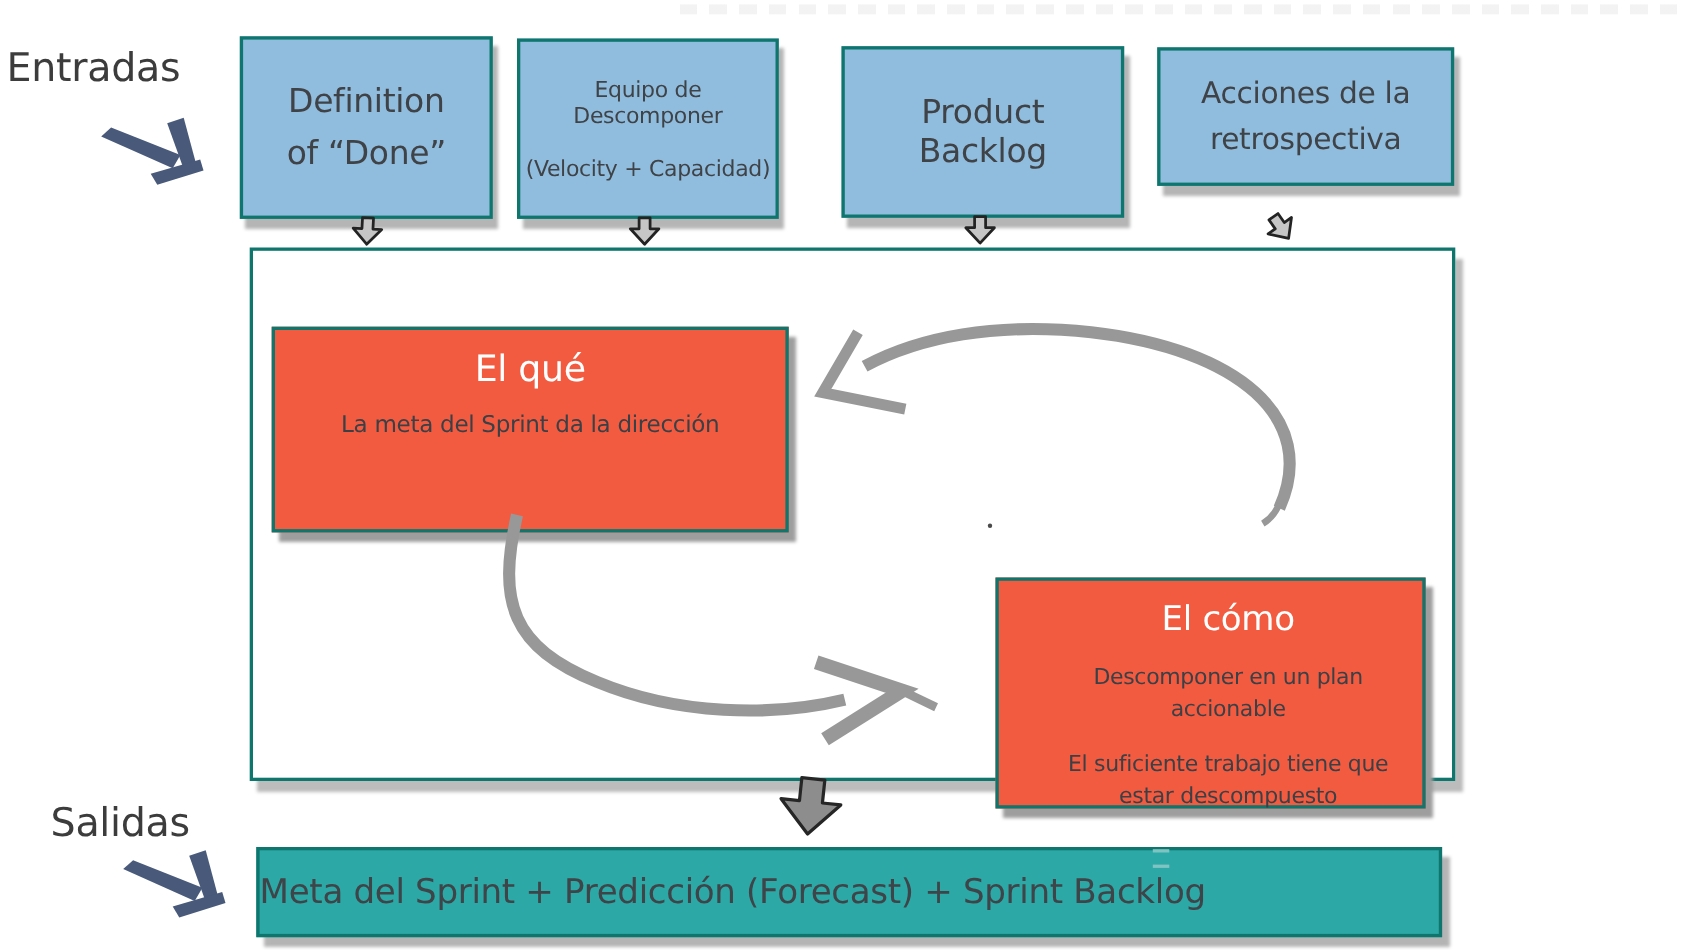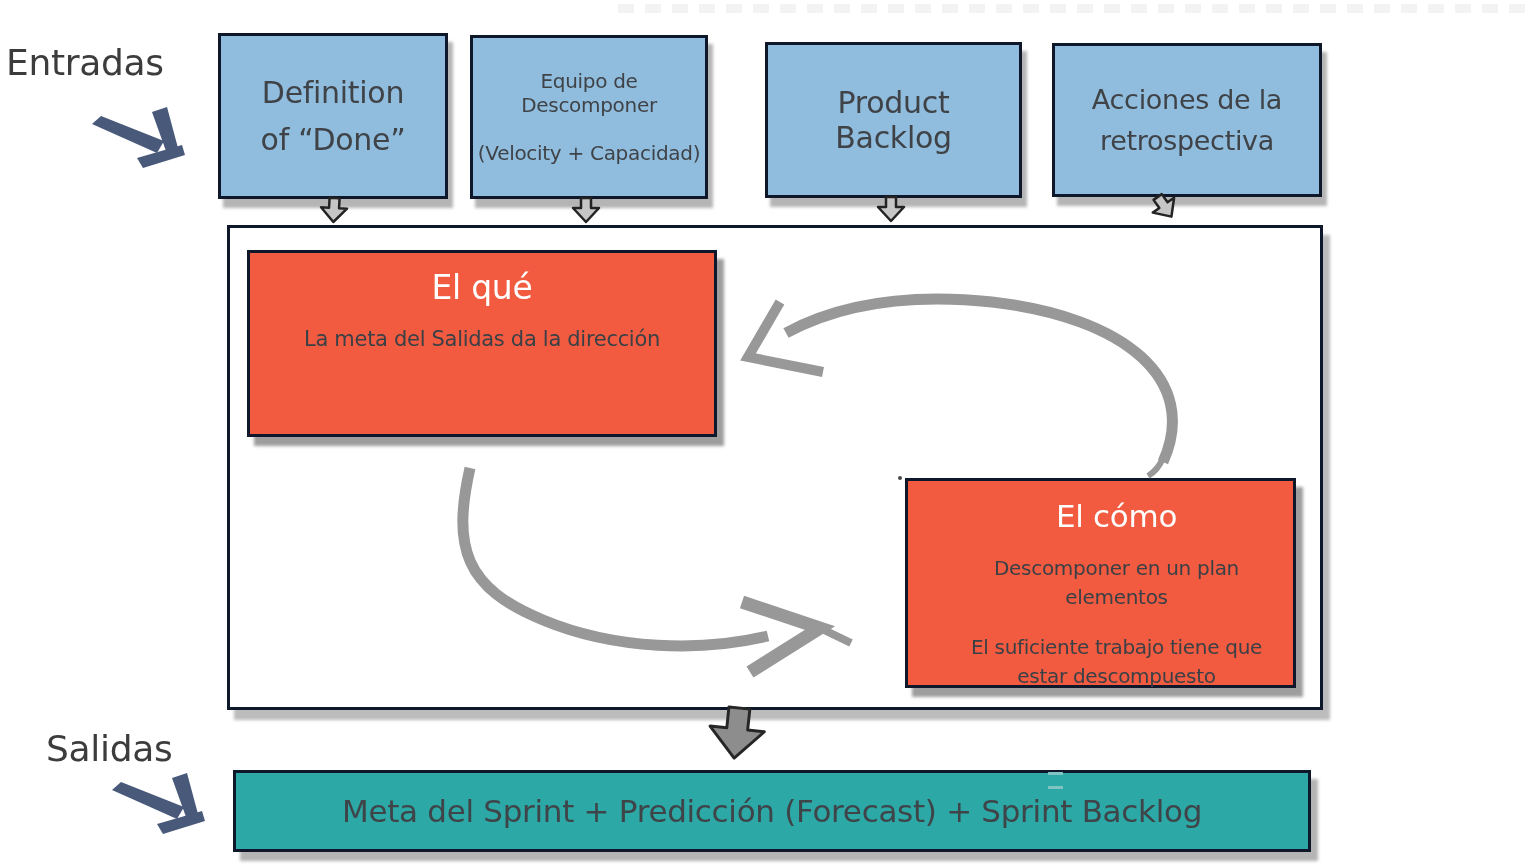--- a/index.html
+++ b/index.html
@@ -1,49 +1,49 @@
 <!DOCTYPE html>
 <html><head>
 <meta charset="utf-8">
 <style>
   html,body{margin:0;padding:0;background:#ffffff;}
   #stage{position:relative;width:1536px;height:864px;background:#ffffff;overflow:hidden;
          font-family:"DejaVu Sans","Liberation Sans",sans-serif;letter-spacing:-0.3px;}
 
   
-  .box{position:absolute;box-sizing:border-box;border:3px solid #0f172a;}
+  .box{position:absolute;box-sizing:border-box;border:3px solid #0f766e;}
 
   
   .inputbox{background:#90bdde;box-shadow:5px 9px 3px #b5b5b5;color:#3f4347;
             display:flex;flex-direction:column;align-items:center;justify-content:center;text-align:center;}
   #in1{left:218px;top:33px;width:230px;height:166px;font-size:30px;gap:12px;}
   #in2{left:470px;top:35px;width:238px;height:164px;font-size:20px;gap:24px;}
   #in3{left:765px;top:42px;width:257px;height:156px;font-size:30px;}
-  #in4{left:1052px;top:43px;width:270px;height:154px;font-size:27px;gap:10px;}
+  #in4{left:1052px;top:43px;width:270px;height:126px;font-size:27px;gap:10px;}
 
   
   #container{left:227px;top:225px;width:1096px;height:485px;background:#ffffff;
              box-shadow:7px 10px 3px #bcbcbc;}
 
   
-  .procbox{background:#f25b40;box-shadow:7px 9px 3px #9e9e9e;color:#3a4046;text-align:center;}
+  .procbox{background:#f25b40;box-shadow:7px 9px 3px #9e9e9e;color:#3a4046;text-align:center;margin-top:47px;}
   #what{left:247px;top:250px;width:470px;height:187px;}
   #how{left:905px;top:478px;width:391px;height:210px;padding-left:32px;}
   .proc-title{color:#ffffff;font-size:33px;margin-top:15px;}
   #how .proc-title{font-size:31px;margin-top:17px;}
   .proc-body{font-size:21px;line-height:1.45;width:452px;margin:13px auto 0;}
   .proc-body2{font-size:21px;line-height:1.45;width:452px;margin:17px auto 0;}
   #how .proc-body,#how .proc-body2{font-size:20px;width:330px;}
   #how .proc-body{margin-top:20px;}
   #how .proc-body2{margin-top:21px;}
 
   
   #out{left:233px;top:770px;width:1078px;height:82px;background:#2ca8a6;
        box-shadow:7px 9px 3px #b4b4b4;color:#3e4448;display:flex;align-items:center;
-       justify-content:center;font-size:31px;}
+       justify-content:flex-start;font-size:31px;}
 
   
   .side-label{position:absolute;color:#3c3c3c;font-size:36px;}
   #entradas{left:6px;top:42px;}
   #salidas{left:46px;top:728px;text-align:right;}
 
   
   #arrows{position:absolute;left:0;top:0;width:1536px;height:864px;pointer-events:none;z-index:6;}
   .sa{fill:#c6c6c6;stroke:#232323;stroke-width:2.5px;stroke-linejoin:round;}
   .bigsa{fill:#8d8d8d;stroke:#262626;stroke-width:1.4px;stroke-linejoin:round;}
@@ -80,26 +80,26 @@
   </div>
   <div id="in4" class="box inputbox">
     <span>Acciones de la</span>
     <span>retrospectiva</span>
   </div>
 
   <div id="container" class="box"></div>
 
   <div id="what" class="box procbox">
     <div class="proc-title">El qué</div>
-    <div class="proc-body2">La meta del Salidas da la dirección</div>
+    <div class="proc-body2">La meta del Sprint da la dirección</div>
   </div>
 
   <div id="how" class="box procbox">
     <div class="proc-title">El cómo</div>
-    <div class="proc-body">Descomponer en un plan elementos</div>
+    <div class="proc-body">Descomponer en un plan accionable</div>
     <div class="proc-body2">El suficiente trabajo tiene que estar descompuesto</div>
   </div>
 
   <div id="dot"></div>
 
   <div id="out" class="box">
     <span>Meta del Sprint + Predicción (Forecast) + Sprint Backlog</span>
   </div>
   <div id="marks"></div>
 

